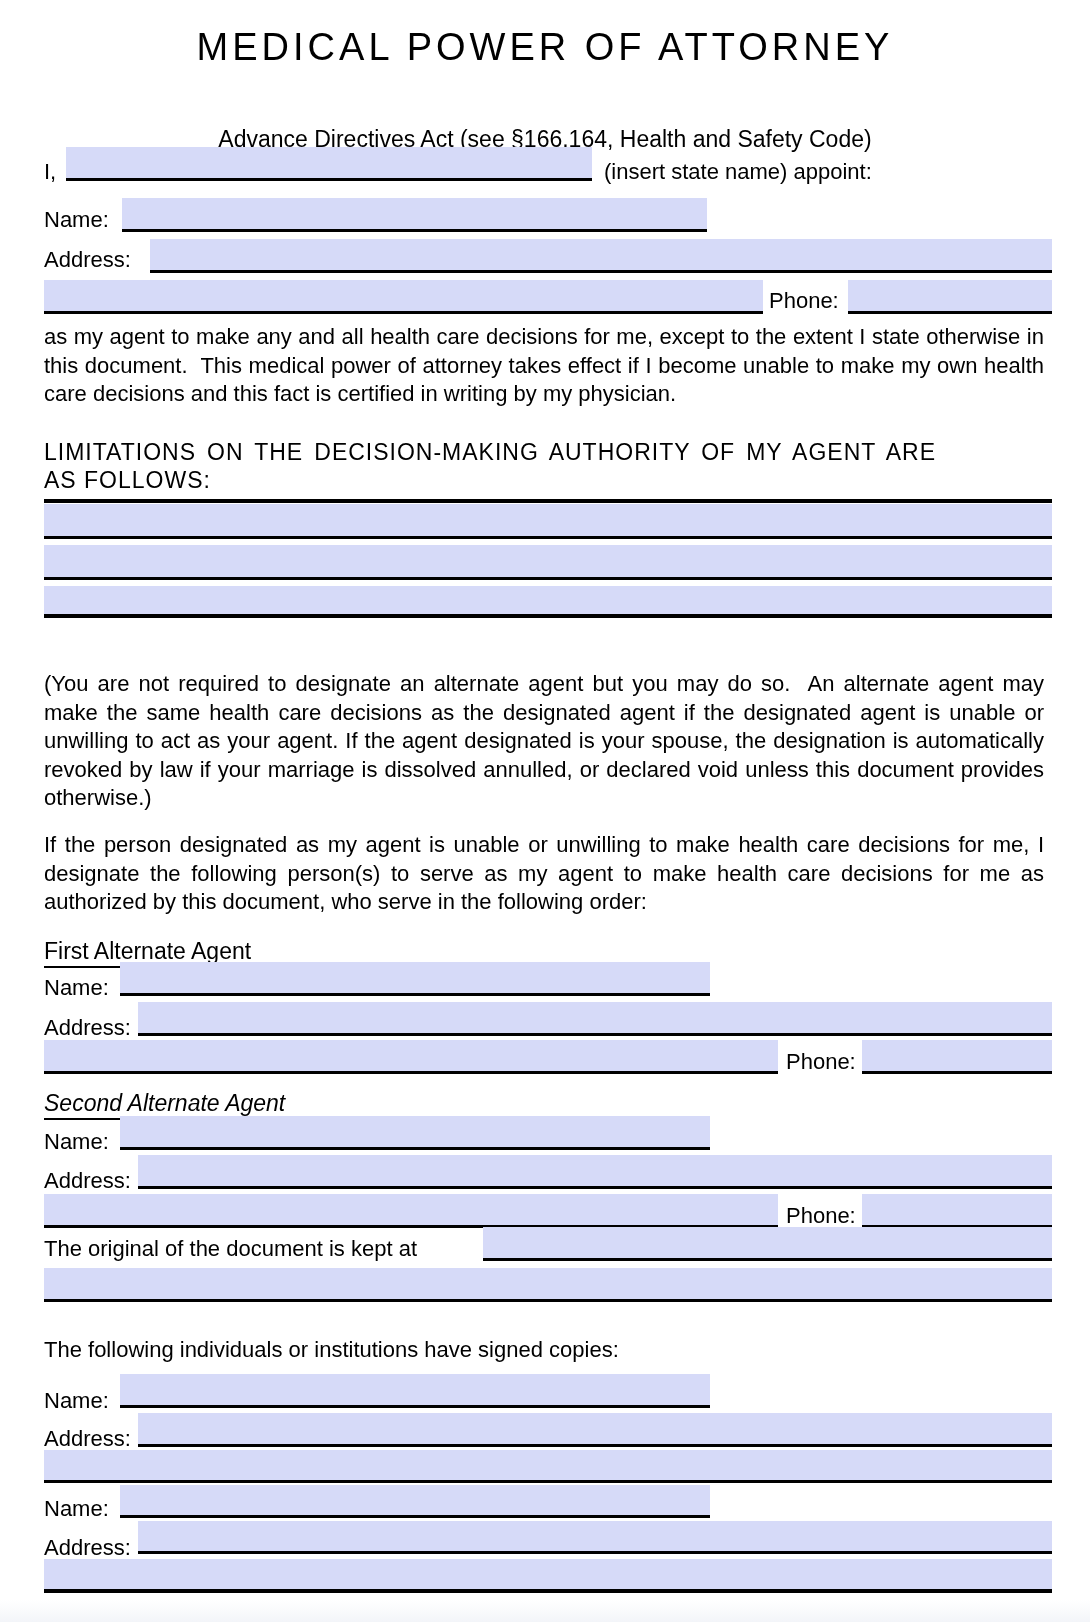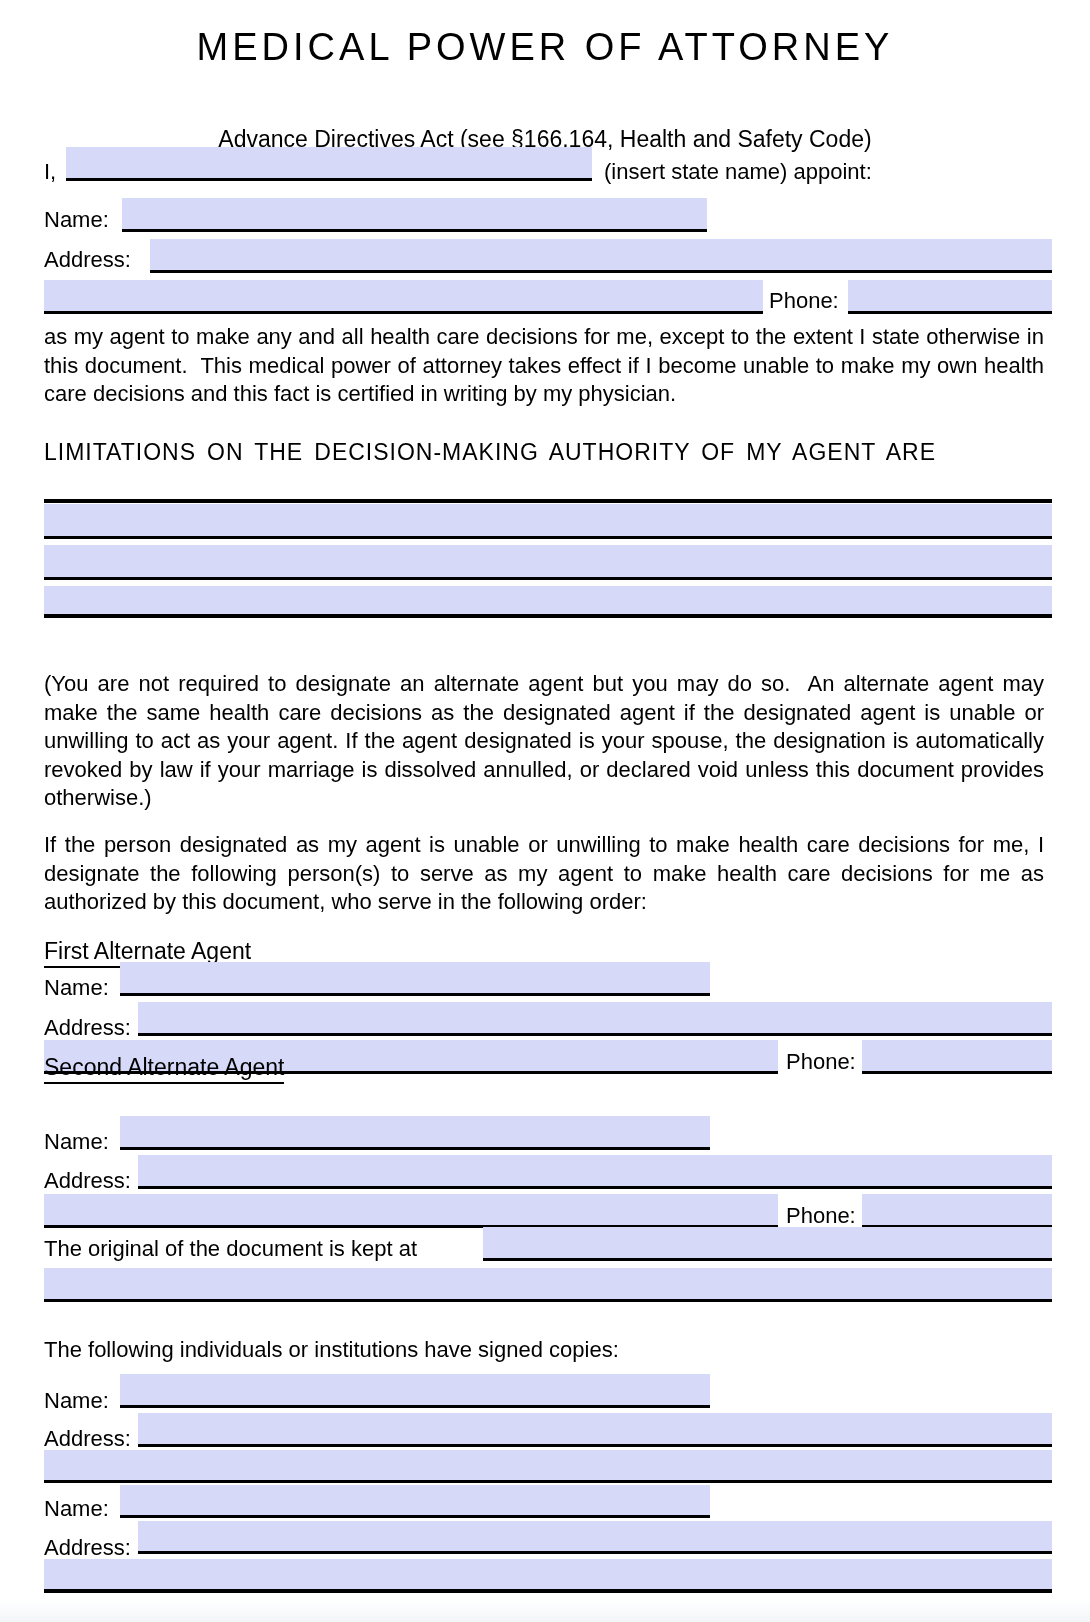--- a/index.html
+++ b/index.html
@@ -50,20 +50,21 @@
   <div class="fld" style="left:150px; top:239px; width:902px; height:34px;"></div>
 
   <div class="fld" style="left:44px; top:280px; width:719px; height:34px;"></div>
   <div class="lbl" style="left:769px; top:288px;">Phone:</div>
   <div class="fld" style="left:848px; top:280px; width:204px; height:34px;"></div>
 
   <div class="para" style="left:44px; top:323px; width:1000px;">as my agent to make any and all health care decisions for me, except to the extent I state otherwise in this document.  This medical power of attorney takes effect if I become unable to make my own health care decisions and this fact is certified in writing by my physician.</div>
 
   <div class="jheading" style="left:44px; top:438px; width:892px;">
     <div class="jline">LIMITATIONS ON THE DECISION-MAKING AUTHORITY OF MY AGENT ARE</div>
+    <div>AS FOLLOWS:</div>
   </div>
 
   <div class="bar" style="left:44px; top:499px; width:1008px; height:4px;"></div>
   <div class="fld" style="left:44px; top:504px; width:1008px; height:35px;"></div>
   <div class="fld" style="left:44px; top:545px; width:1008px; height:35px;"></div>
   <div class="fld" style="left:44px; top:586px; width:1008px; height:32px; border-bottom-width:4px;"></div>
 
   <div class="para" style="left:44px; top:670px; width:1000px;">(You are not required to designate an alternate agent but you may do so.  An alternate agent may make the same health care decisions as the designated agent if the designated agent is unable or unwilling to act as your agent. If the agent designated is your spouse, the designation is automatically revoked by law if your marriage is dissolved annulled, or declared void unless this document provides otherwise.)</div>
   <div class="para" style="left:44px; top:831px; width:1000px;">If the person designated as my agent is unable or unwilling to make health care decisions for me, I designate the following person(s) to serve as my agent to make health care decisions for me as authorized by this document, who serve in the following order:</div>
 
@@ -73,21 +74,21 @@
   <div class="lbl" style="left:44px; top:975px;">Name:</div>
   <div class="fld" style="left:120px; top:962px; width:590px; height:34px;"></div>
 
   <div class="lbl" style="left:44px; top:1015px;">Address:</div>
   <div class="fld" style="left:138px; top:1002px; width:914px; height:34px;"></div>
 
   <div class="fld" style="left:44px; top:1040px; width:734px; height:34px;"></div>
   <div class="lbl" style="left:786px; top:1049px;">Phone:</div>
   <div class="fld" style="left:862px; top:1040px; width:190px; height:34px;"></div>
 
-  <div class="h23" style="left:44px; top:1054px;">
+  <div class="h23" style="left:44px; top:1090px;font-style:italic;">
     <span class="underlined">Second Alternate Agent</span>
   </div>
   <div class="lbl" style="left:44px; top:1129px;">Name:</div>
   <div class="fld" style="left:120px; top:1116px; width:590px; height:34px;"></div>
 
   <div class="lbl" style="left:44px; top:1168px;">Address:</div>
   <div class="fld" style="left:138px; top:1155px; width:914px; height:34px;"></div>
 
   <div class="fld" style="left:44px; top:1194px; width:734px; height:34px;"></div>
   <div class="lbl" style="left:786px; top:1203px;">Phone:</div>

